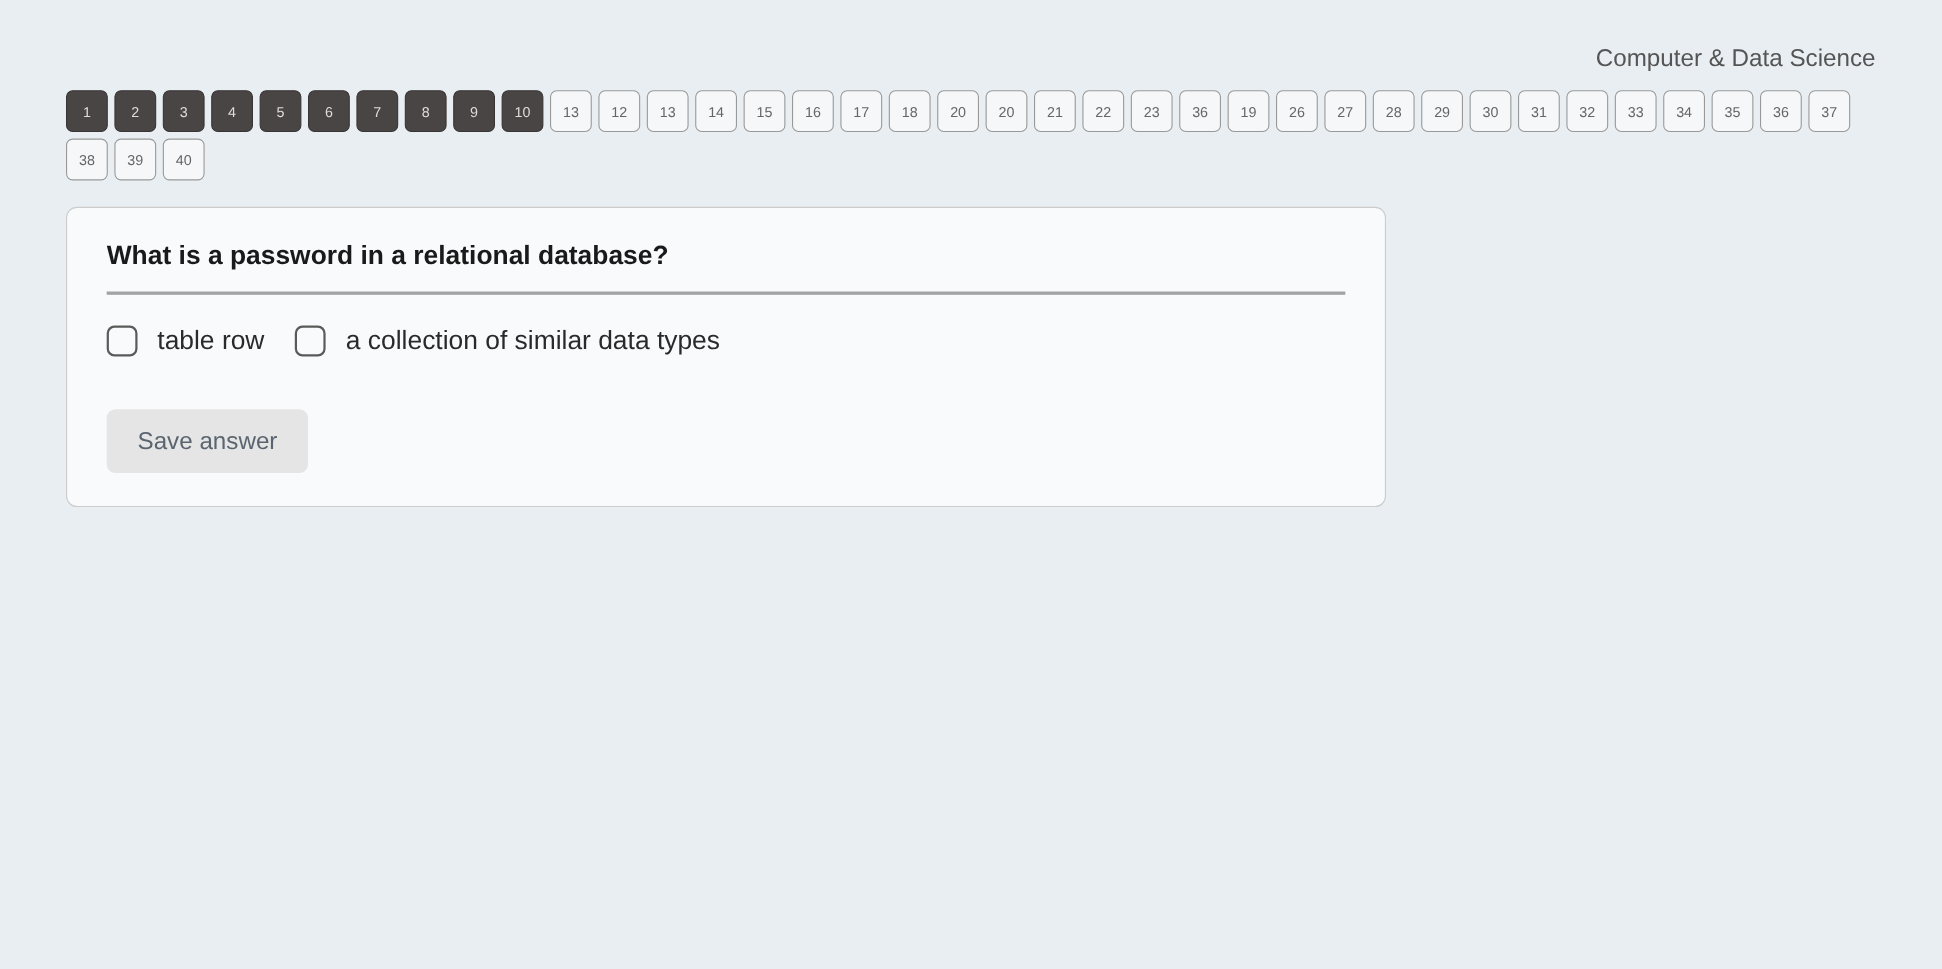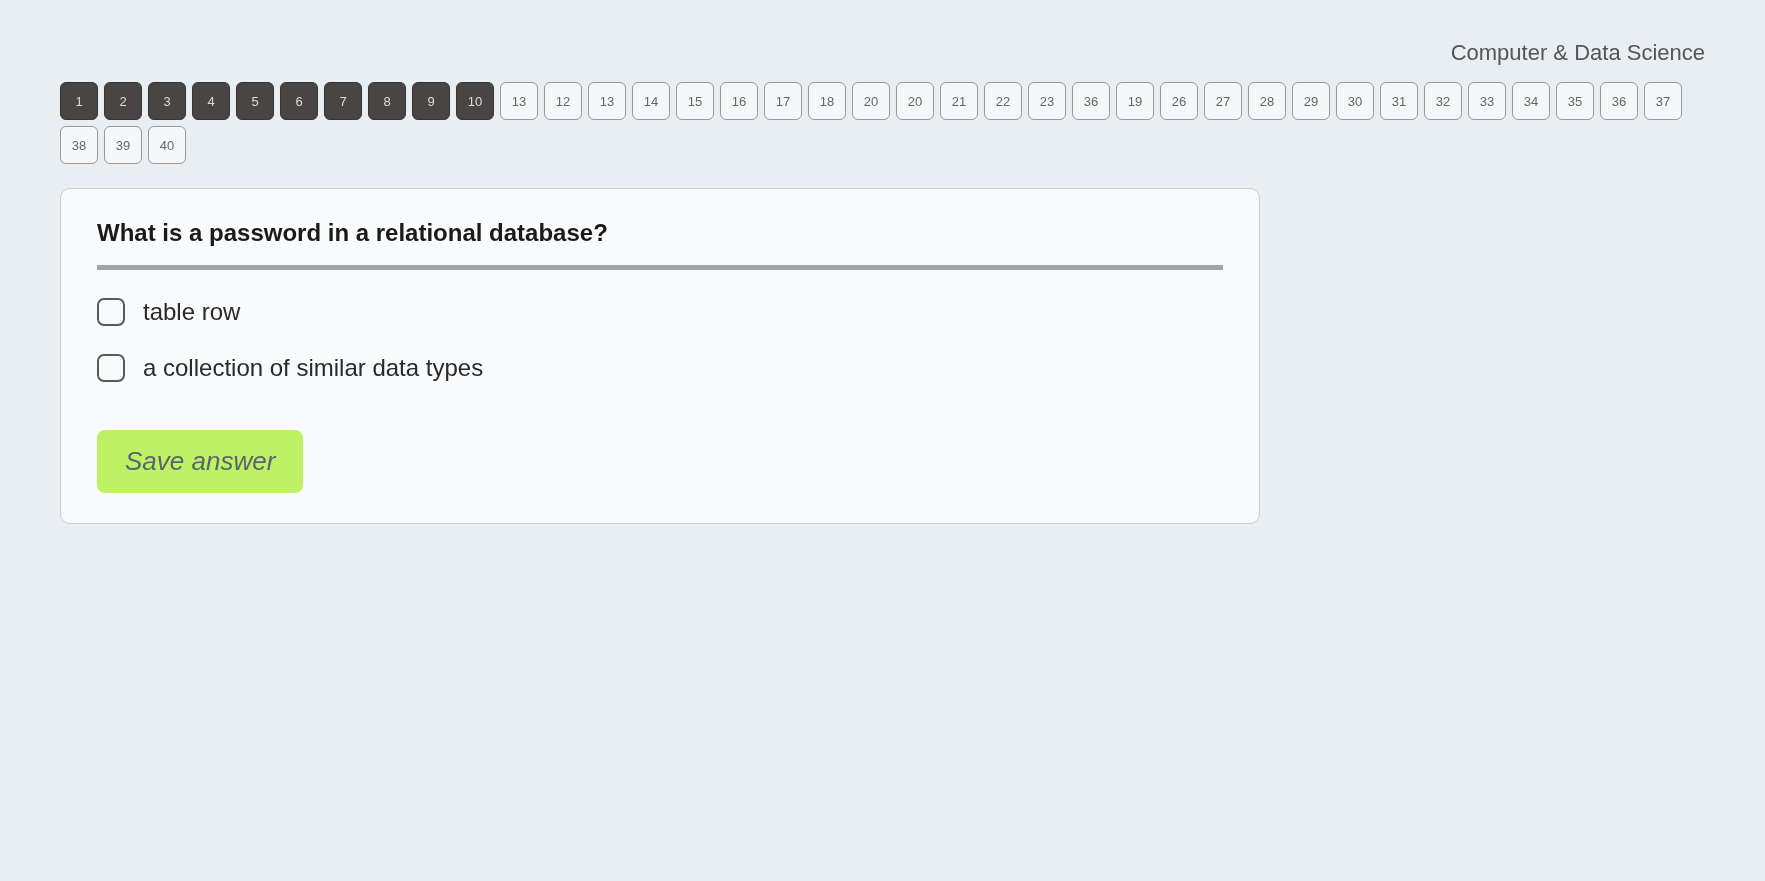--- a/index.html
+++ b/index.html
@@ -52,26 +52,26 @@
       border: 1px solid #ccc;
       border-radius: 10px;
       padding: 30px 36px;
       max-width: 1200px;
     }
     .question-text {
       font-size: 24px;
       font-weight: 700;
       color: #1a1a1a;
       padding-bottom: 18px;
-      border-bottom: 5px solid #a3a3a3;
+      border-bottom: 3px solid #a3a3a3;
       margin-bottom: 28px;
     }
     .options-list {
       display: flex;
-      flex-direction: column;
+      flex-direction: row;
       gap: 28px;
       margin-bottom: 48px;
     }
     .option-row {
       display: flex;
       align-items: center;
       gap: 18px;
       cursor: pointer;
     }
     .checkbox {
@@ -81,29 +81,28 @@
       border-radius: 7px;
       background: #f8fafb;
       flex-shrink: 0;
     }
     .option-label {
       font-size: 24px;
       color: #2a2a2a;
       font-weight: 400;
     }
     .save-button {
-      background: #bef264;
+      background: #e5e5e5;
       color: #5a6570;
       border: none;
       border-radius: 8px;
       padding: 16px 28px;
-      font-size: 26px;
+      font-size: 22px;
       cursor: pointer;
       font-family: inherit;
-      font-style: italic;
     }
   </style>
 </head>
 <body>
 
 <div class="header-area">
   <div class="course-title">Computer &amp; Data Science</div>
   <div class="question-nav" id="nav-container">
       <div class="nav-box dark">1</div>
       <div class="nav-box dark">2</div>

